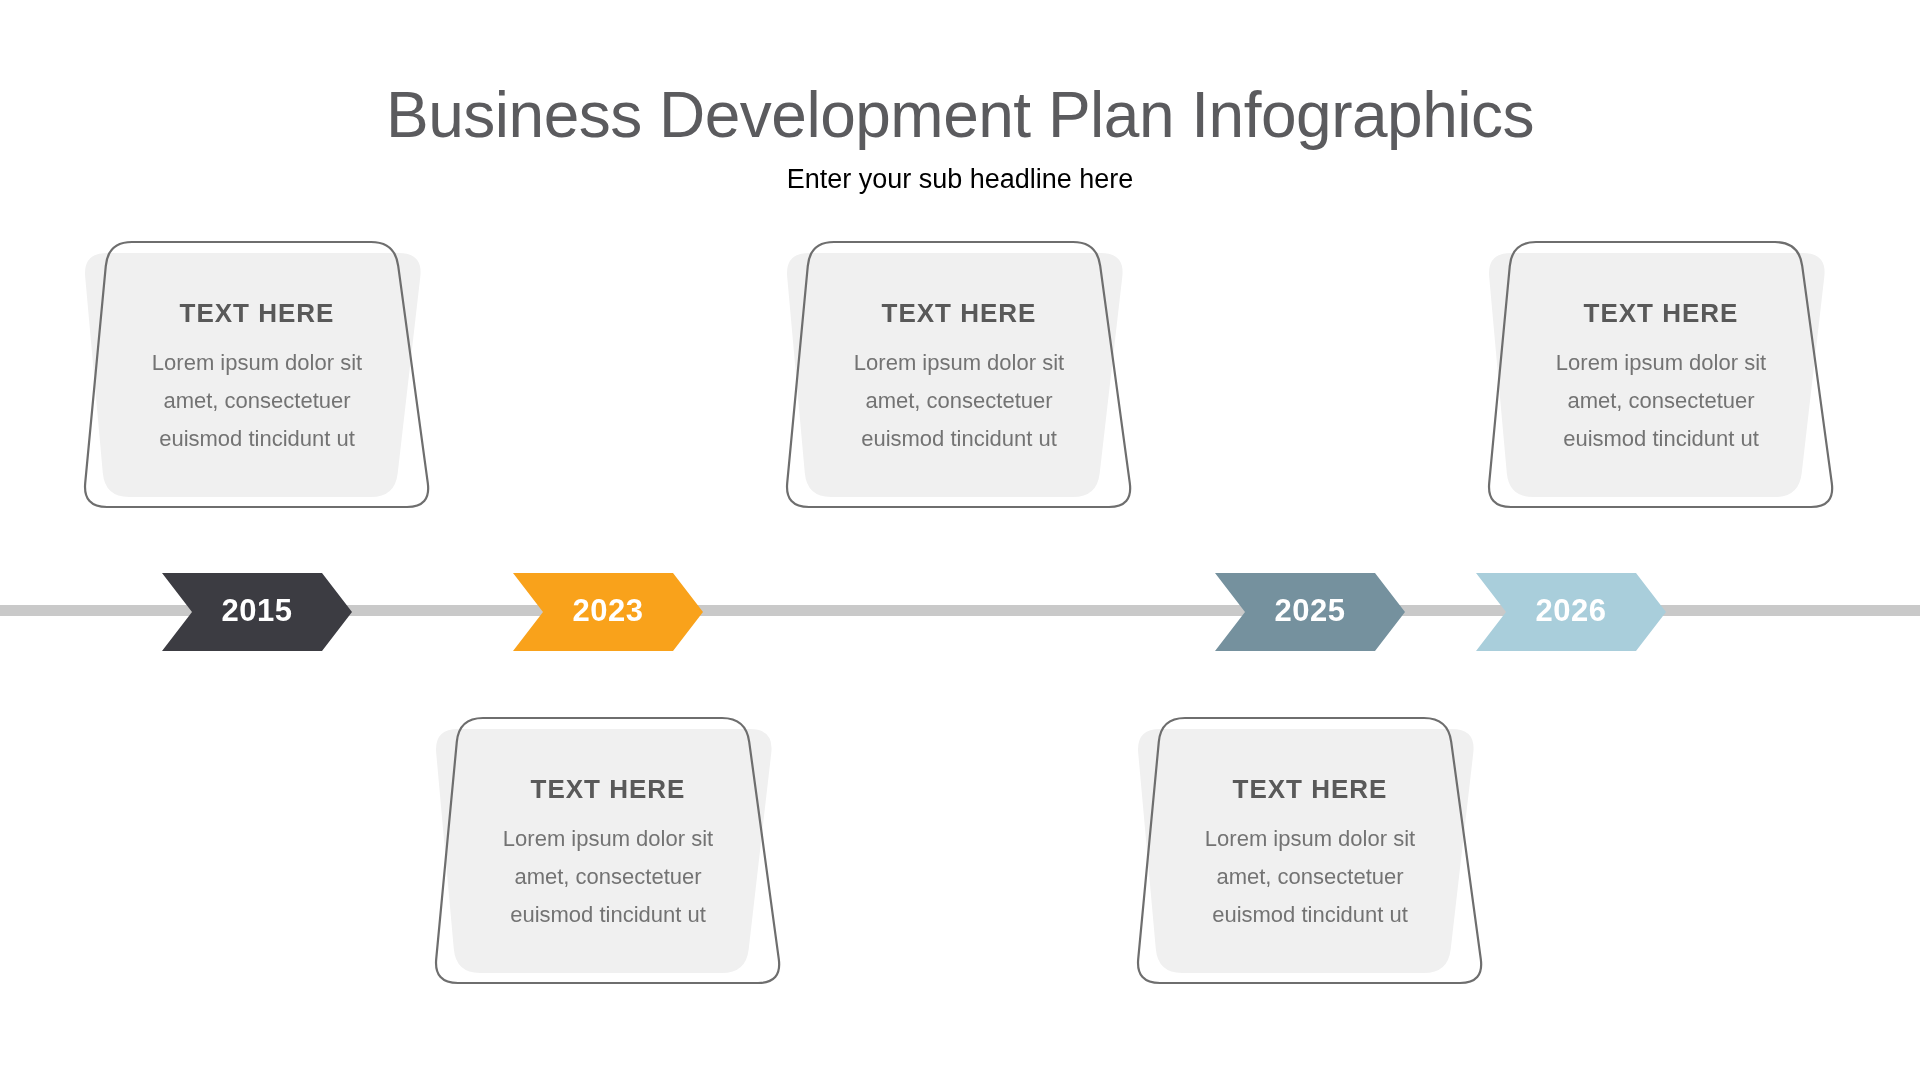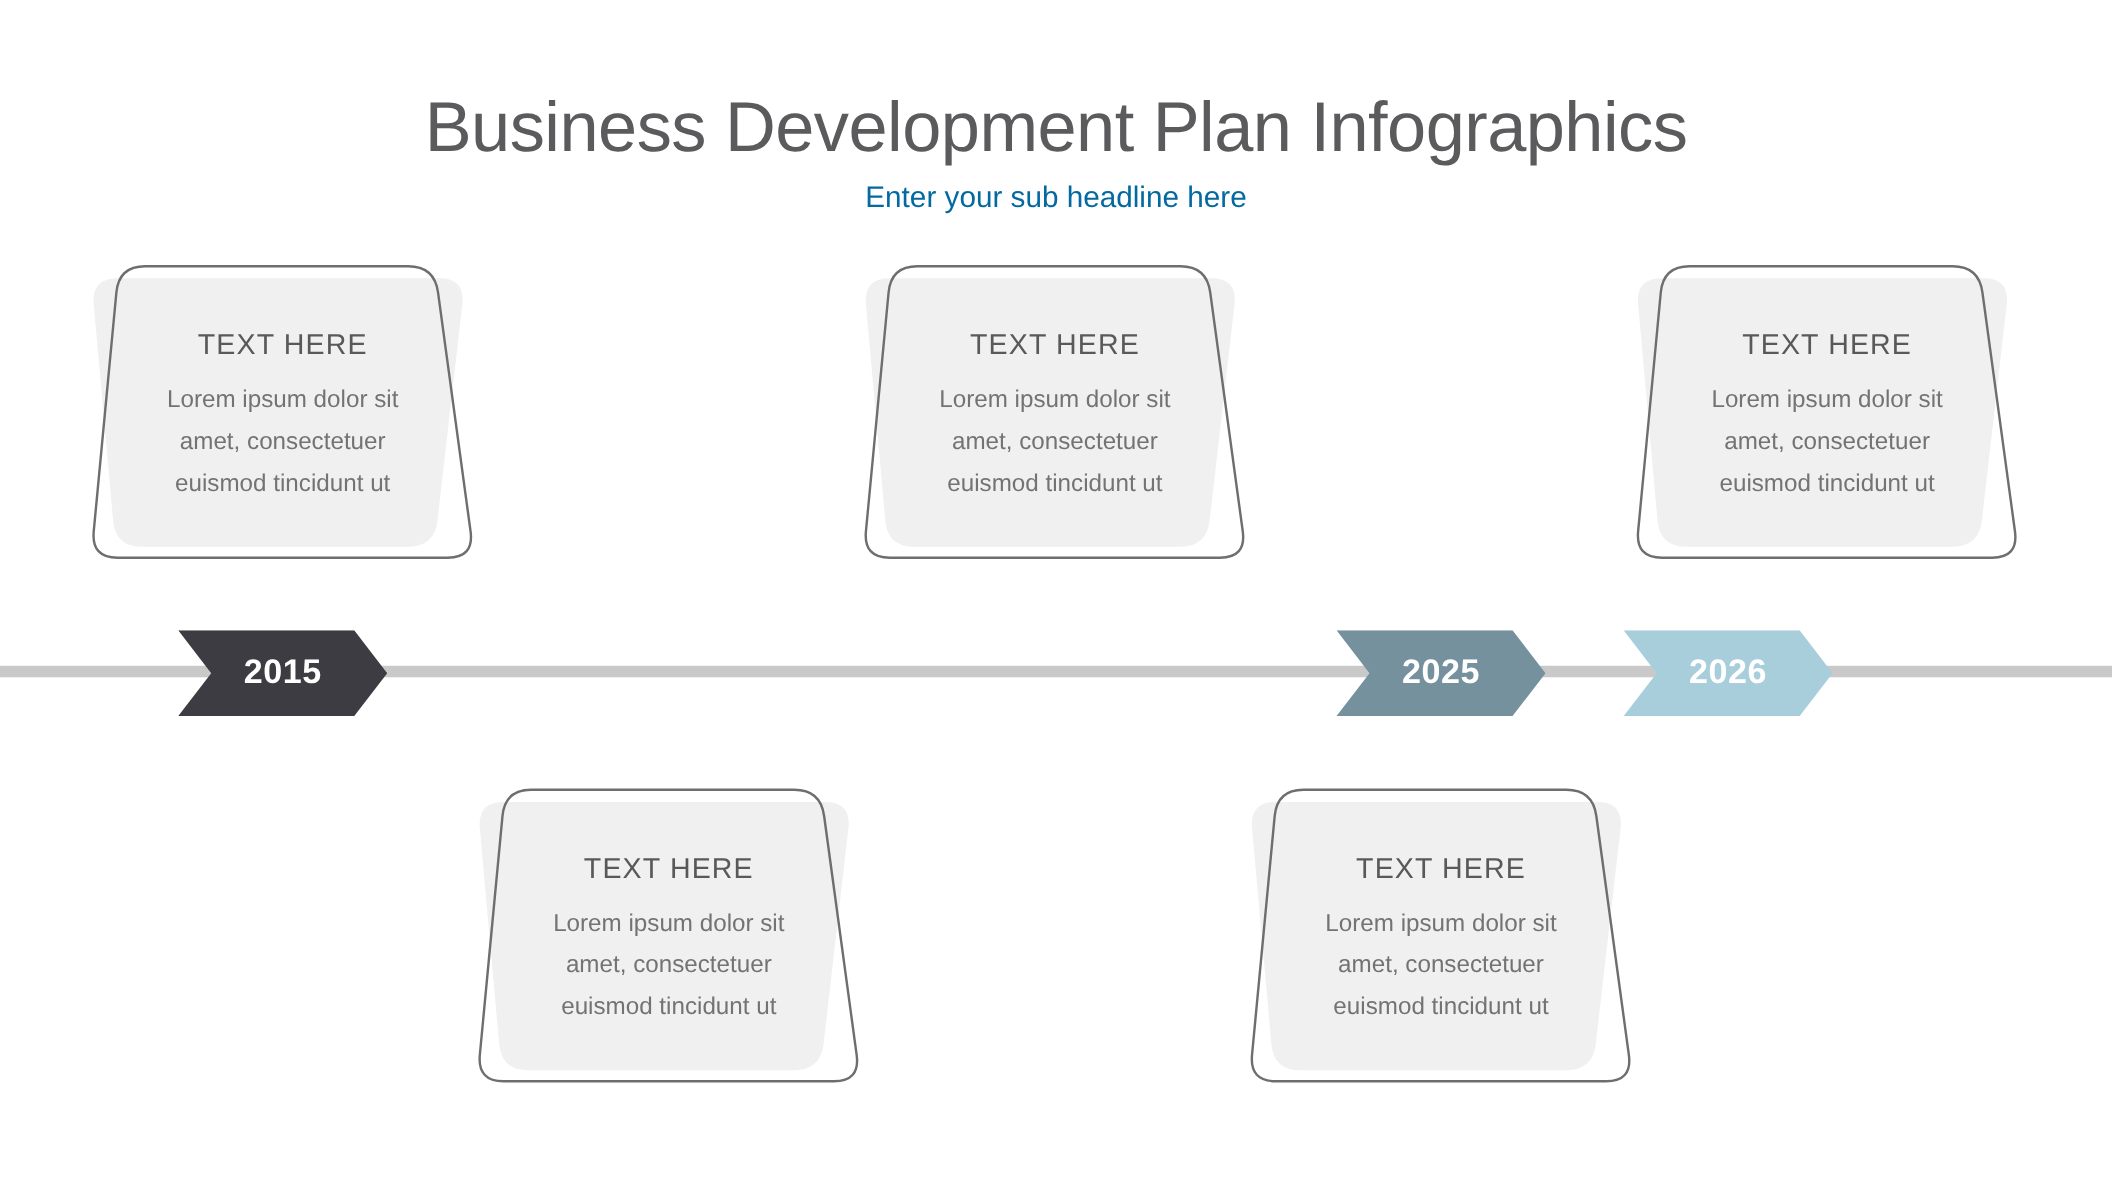--- a/index.html
+++ b/index.html
@@ -12,21 +12,21 @@
 
   
   .title {
     position: absolute; top: 32px; left: 0; width: 1920px;
     text-align: center; font-size: 64px; line-height: 80px;
     color: #5b5b5e; letter-spacing: -0.5px; font-weight: 400;
   }
   .subtitle {
     position: absolute; top: 134px; left: 0; width: 1920px;
     text-align: center; font-size: 27px; line-height: 36px;
-    color: #0369a1; font-weight: 400;
+    color: #000000; font-weight: 400;
   }
 
   
   .timeline-svg { position: absolute; left: 0; top: 605px; width: 1920px; height: 11px; display: block; }
 
   
   .arrow { position: absolute; top: 573px; width: 190px; height: 78px; }
   .arrow svg { position: absolute; inset: 0; width: 190px; height: 78px; display: block; }
   .year {
     position: absolute; inset: 0; display: flex; align-items: center; justify-content: center;
@@ -38,21 +38,21 @@
   
   .card { position: absolute; width: 364px; height: 273px; }
   .card.top { top: 238px; }
   .card.bottom { top: 714px; }
   .c0 { left: 75px; } .c1 { left: 426px; } .c2 { left: 777px; } .c3 { left: 1128px; } .c4 { left: 1479px; }
   .card-svg { position: absolute; inset: 0; width: 364px; height: 273px; display: block; }
   .card-back { fill: #f0f0f0; }
   .card-outline { fill: none; stroke: #6e6e6e; stroke-width: 2.2; }
   .card-content { position: absolute; left: 28px; right: 28px; top: 0; text-align: center; }
   .card-title {
-    margin-top: 58px; height: 34px; font-size: 26px; font-weight: normal;
+    margin-top: 58px; height: 34px; font-size: 26px; font-weight: bold;
     color: #595959; letter-spacing: 1px; line-height: 34px;
   }
   .card-body { margin-top: 14px; }
   .card-line { font-size: 22px; line-height: 38px; color: #737373; }
 </style>
 </head>
 <body>
 
 <div class="canvas">
 
@@ -138,20 +138,26 @@
     </div>
   </div>
 
   <div class="arrow a0">
     <svg viewBox="0 0 190 78">
       <polygon points="0,0 160,0 190,39 160,78 0,78 30,39" fill="#3c3c42"></polygon>
     </svg>
     <span class="year">2015</span>
   </div>
 
+  <div class="arrow a1">
+    <svg viewBox="0 0 190 78">
+      <polygon points="0,0 160,0 190,39 160,78 0,78 30,39" fill="#f9a21b"></polygon>
+    </svg>
+    <span class="year">2023</span>
+  </div>
 
 
   <div class="arrow a3">
     <svg viewBox="0 0 190 78">
       <polygon points="0,0 160,0 190,39 160,78 0,78 30,39" fill="#75919e"></polygon>
     </svg>
     <span class="year">2025</span>
   </div>
 
   <div class="arrow a4">

